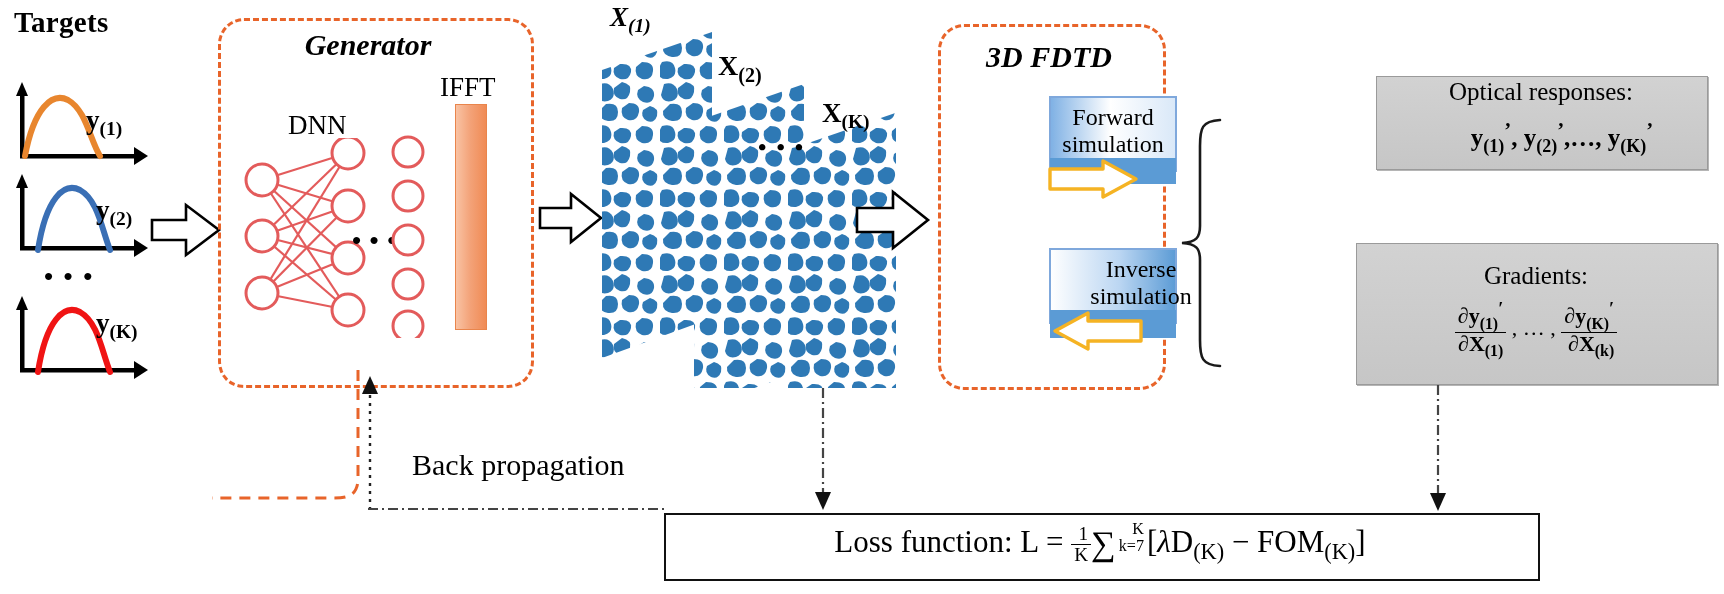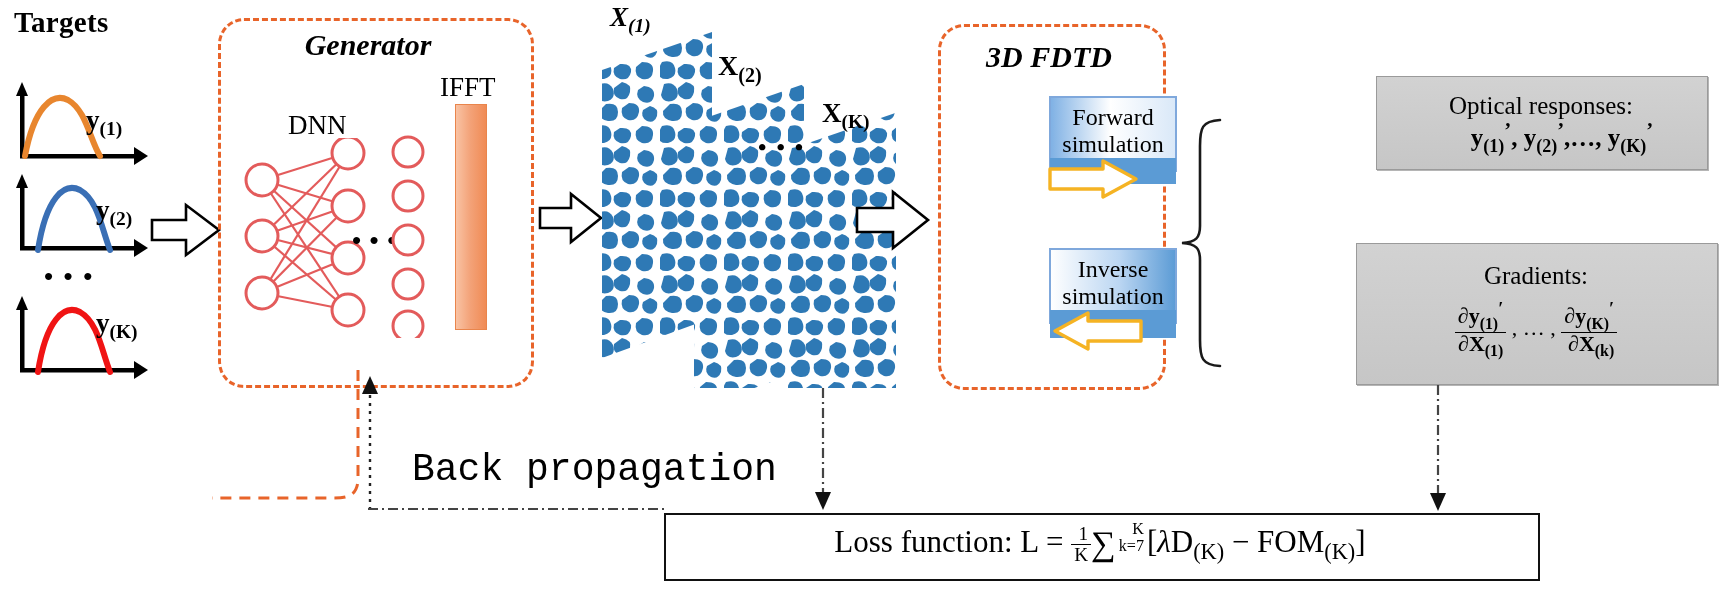--- a/index.html
+++ b/index.html
@@ -219,39 +219,39 @@
       <linearGradient id="ginv" x1="0" y1="0" x2="1" y2="0">
         <stop offset="0%" stop-color="#FFFFFF"></stop>
           <stop offset="55%" stop-color="#BBD6F2"></stop>
         <stop offset="100%" stop-color="#5B9BD5"></stop>
       </linearGradient>
     </defs>
     <rect x="1" y="1" width="126" height="74" fill="url(#ginv)" stroke="#7FA8DC" stroke-width="2"></rect>
     <rect x="1" y="62" width="126" height="28" fill="#5B9BD5"></rect>
   </svg>
 </div>
-<div class="abs simlabel" style="left:1049px;top:256px;width:128px;">
+<div class="abs simlabel" style="left:1049px;top:256px;width:128px;padding-left:28px;">
   <span>Inverse</span><br>
   <span>simulation</span>
 </div>
 <div class="abs" style="left:1052px;top:310px;">
   <svg width="92" height="42" viewBox="0 0 92 42">
     <path d="M89 11 L36 11 L36 3 L3 21 L36 39 L36 31 L89 31 Z" fill="#ffffff" stroke="#F5B323" stroke-width="3.4" stroke-linejoin="round"></path>
   </svg>
 </div>
 
 <div class="abs" style="left:1178px;top:118px;">
   <svg width="46" height="250" viewBox="0 0 46 250">
     <path d="M42 2 C 24 3, 22 10, 22 28 L22 108 C22 120, 18 124, 4 125
              C18 126, 22 130, 22 142 L22 222 C22 240, 24 247, 42 248" fill="none" stroke="#1a1a1a" stroke-width="2.6" stroke-linecap="round"></path>
   </svg>
 </div>
 
 <div class="abs greybox" style="left:1376px;top:76px;width:330px;height:92px;"></div>
-<div class="abs cen" style="left:1376px;top:92px;width:330px;font-size:25px;">Optical responses:</div>
+<div class="abs cen" style="left:1376px;top:78px;width:330px;font-size:25px;">Optical responses:</div>
 <div class="abs cen nowrap" style="left:1376px;top:118px;width:372px;font-size:25px;font-weight:bold;">
   <span><span>y</span><sub>(1)</sub><sup>’</sup><span>, </span></span><span><span>y</span><sub>(2)</sub><sup>’</sup><span>,…, </span></span><span><span>y</span><sub>(K)</sub><sup>’</sup></span>
 </div>
 
 <div class="abs greybox" style="left:1356px;top:243px;width:360px;height:140px;"></div>
 <div class="abs cen" style="left:1356px;top:262px;width:360px;font-size:25px;">Gradients:</div>
 <div class="abs cen nowrap" style="left:1356px;top:300px;width:360px;font-size:22px;font-weight:bold;">
   <span class="frac">
     <span class="num"><span>∂y</span><sub>(1)</sub><sup>′</sup></span>
     <span class="den"><span>∂X</span><sub>(1)</sub></span>
@@ -275,21 +275,21 @@
     <path d="M12 4 L4 22 L20 22 Z" fill="#111"></path>
   </svg>
 </div>
 
 <div class="abs" style="left:368px;top:503px;">
   <svg width="300" height="12" viewBox="0 0 300 12">
     <line x1="0" y1="6" x2="298" y2="6" stroke="#444" stroke-width="2.2" stroke-dasharray="10 4 2 4"></line>
   </svg>
 </div>
 
-<div class="abs" style="left:412px;top:448px;font-size:38px;font-family:Liberation Mono, monospace;">Back propagation</div>
+<div class="abs" style="left:412px;top:448px;font-size:30px;">Back propagation</div>
 
 <div class="abs" style="left:812px;top:388px;">
   <svg width="22" height="126" viewBox="0 0 22 126">
     <line x1="11" y1="0" x2="11" y2="106" stroke="#444" stroke-width="2.2" stroke-dasharray="10 4 2 4"></line>
     <path d="M11 122 L3 104 L19 104 Z" fill="#111"></path>
   </svg>
 </div>
 
 <div class="abs" style="left:1427px;top:385px;">
   <svg width="22" height="130" viewBox="0 0 22 130">

